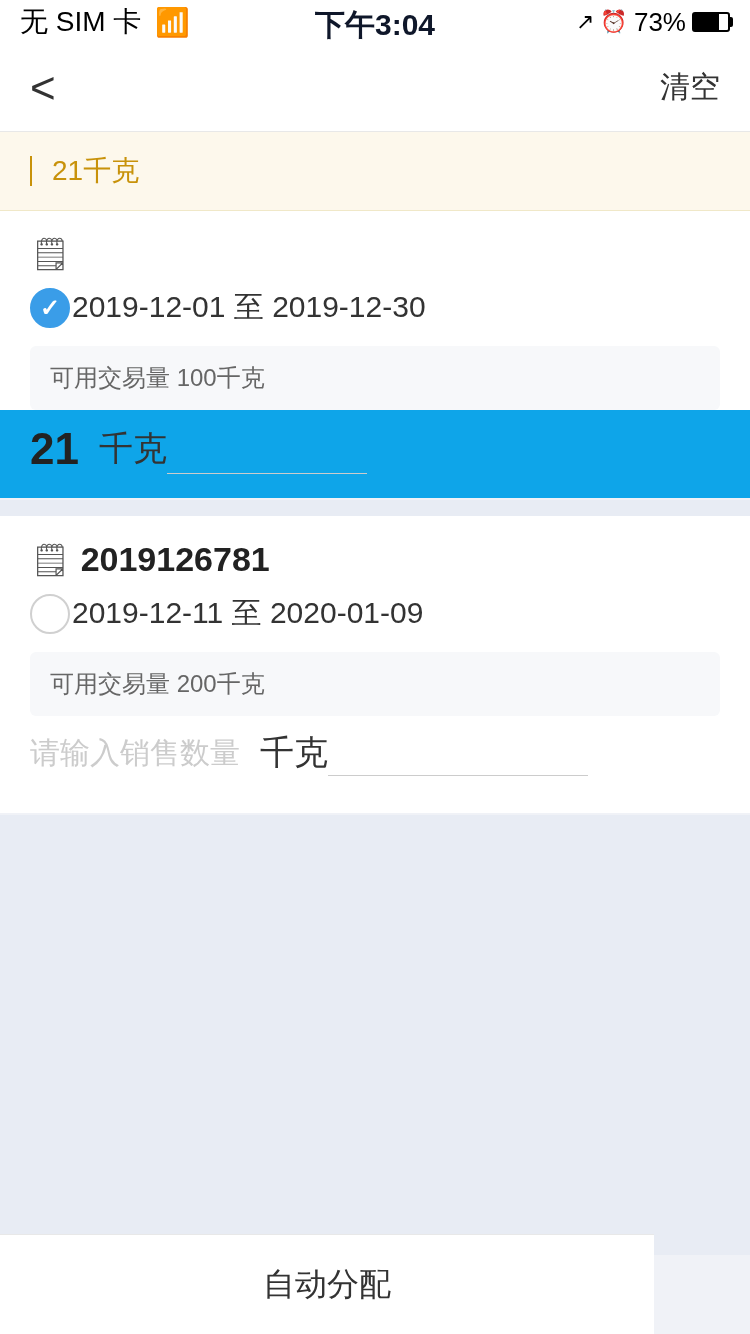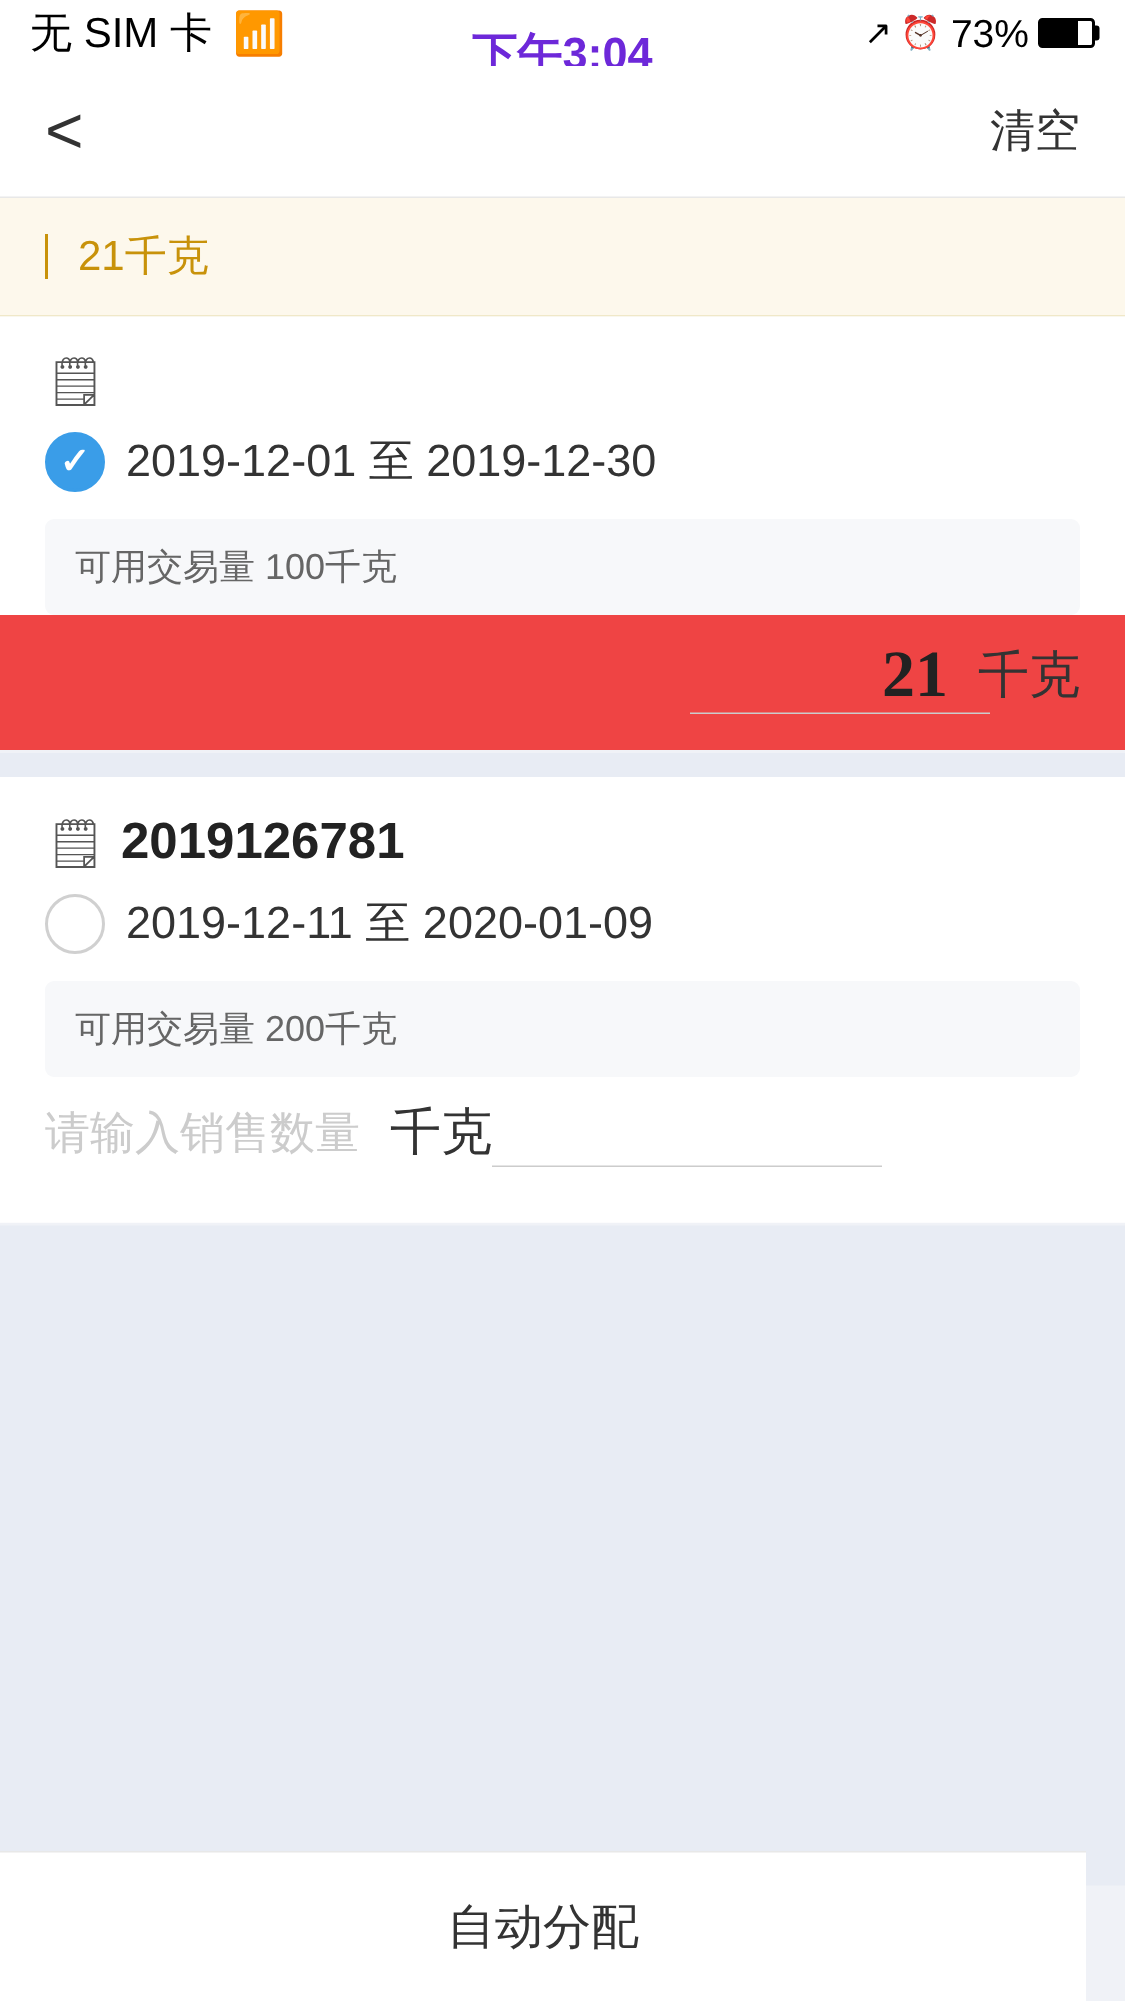--- a/index.html
+++ b/index.html
@@ -27,25 +27,25 @@
       font-size: 28px;
       font-weight: 500;
       color: #000;
       display: flex;
       align-items: center;
       gap: 14px;
     }
     .status-center {
       font-size: 30px;
       font-weight: 600;
-      color: #6d28d9;
+      color: #0f172a;
       position: absolute;
       left: 50%;
       transform: translateX(-50%);
-      top: 16px;
+      top: 5px;
     }
     .status-right {
       display: flex;
       align-items: center;
       gap: 6px;
       font-size: 26px;
     }
 
     
     .nav-bar {
@@ -115,21 +115,21 @@
       margin-bottom: 14px;
     }
     .batch-id {
       font-size: 34px;
       font-weight: 600;
       color: #222;
     }
     .batch-date-row {
       display: flex;
       align-items: center;
-      gap: 14px;
+      gap: 2px;
       margin-bottom: 18px;
     }
     .radio-circle {
       width: 40px;
       height: 40px;
       border-radius: 50%;
       border: 2px solid #d0d0d0;
       background: #fff;
       flex-shrink: 0;
       display: flex;
@@ -164,21 +164,21 @@
     .section-divider {
       height: 16px;
       background: #e8ecf4;
     }
 
     
     .bottom-bar {
       position: fixed;
       bottom: 0;
       left: 0;
-      width: 724px;
+      width: 654px;
       height: 100px;
       display: flex;
       background: #be185d;
     }
     .btn-auto {
       flex: 1;
       display: flex;
       align-items: center;
       justify-content: center;
       font-size: 32px;
@@ -243,21 +243,21 @@
       </div>
       <div class="batch-date-row">
         <div class="radio-circle checked"></div>
         <span class="batch-date">2019-12-01 至 2019-12-30</span>
       </div>
       <div class="available-row">
         <span class="available-text">可用交易量 100千克</span>
       </div>
     </div>
 
-    <div style="display:flex;flex-direction:column;padding:14px 30px 24px 30px;background:#ef4444;font-family:Liberation Serif, serif;">
+    <div style="display:flex;flex-direction:row;padding:14px 30px 24px 30px;background:#0ea5e9;">
       <div style="display:flex;align-items:center;justify-content:flex-end;gap:20px;">
         <span style="font-size:44px;font-weight:600;color:#222;">21</span>
         <span style="font-size:34px;color:#333;">千克</span>
       </div>
       <div style="width:200px;height:1px;background:#ccc;align-self:flex-end;margin-right:60px;"></div>
     </div>
   </div>
 
   <div class="section-divider"></div>
 

